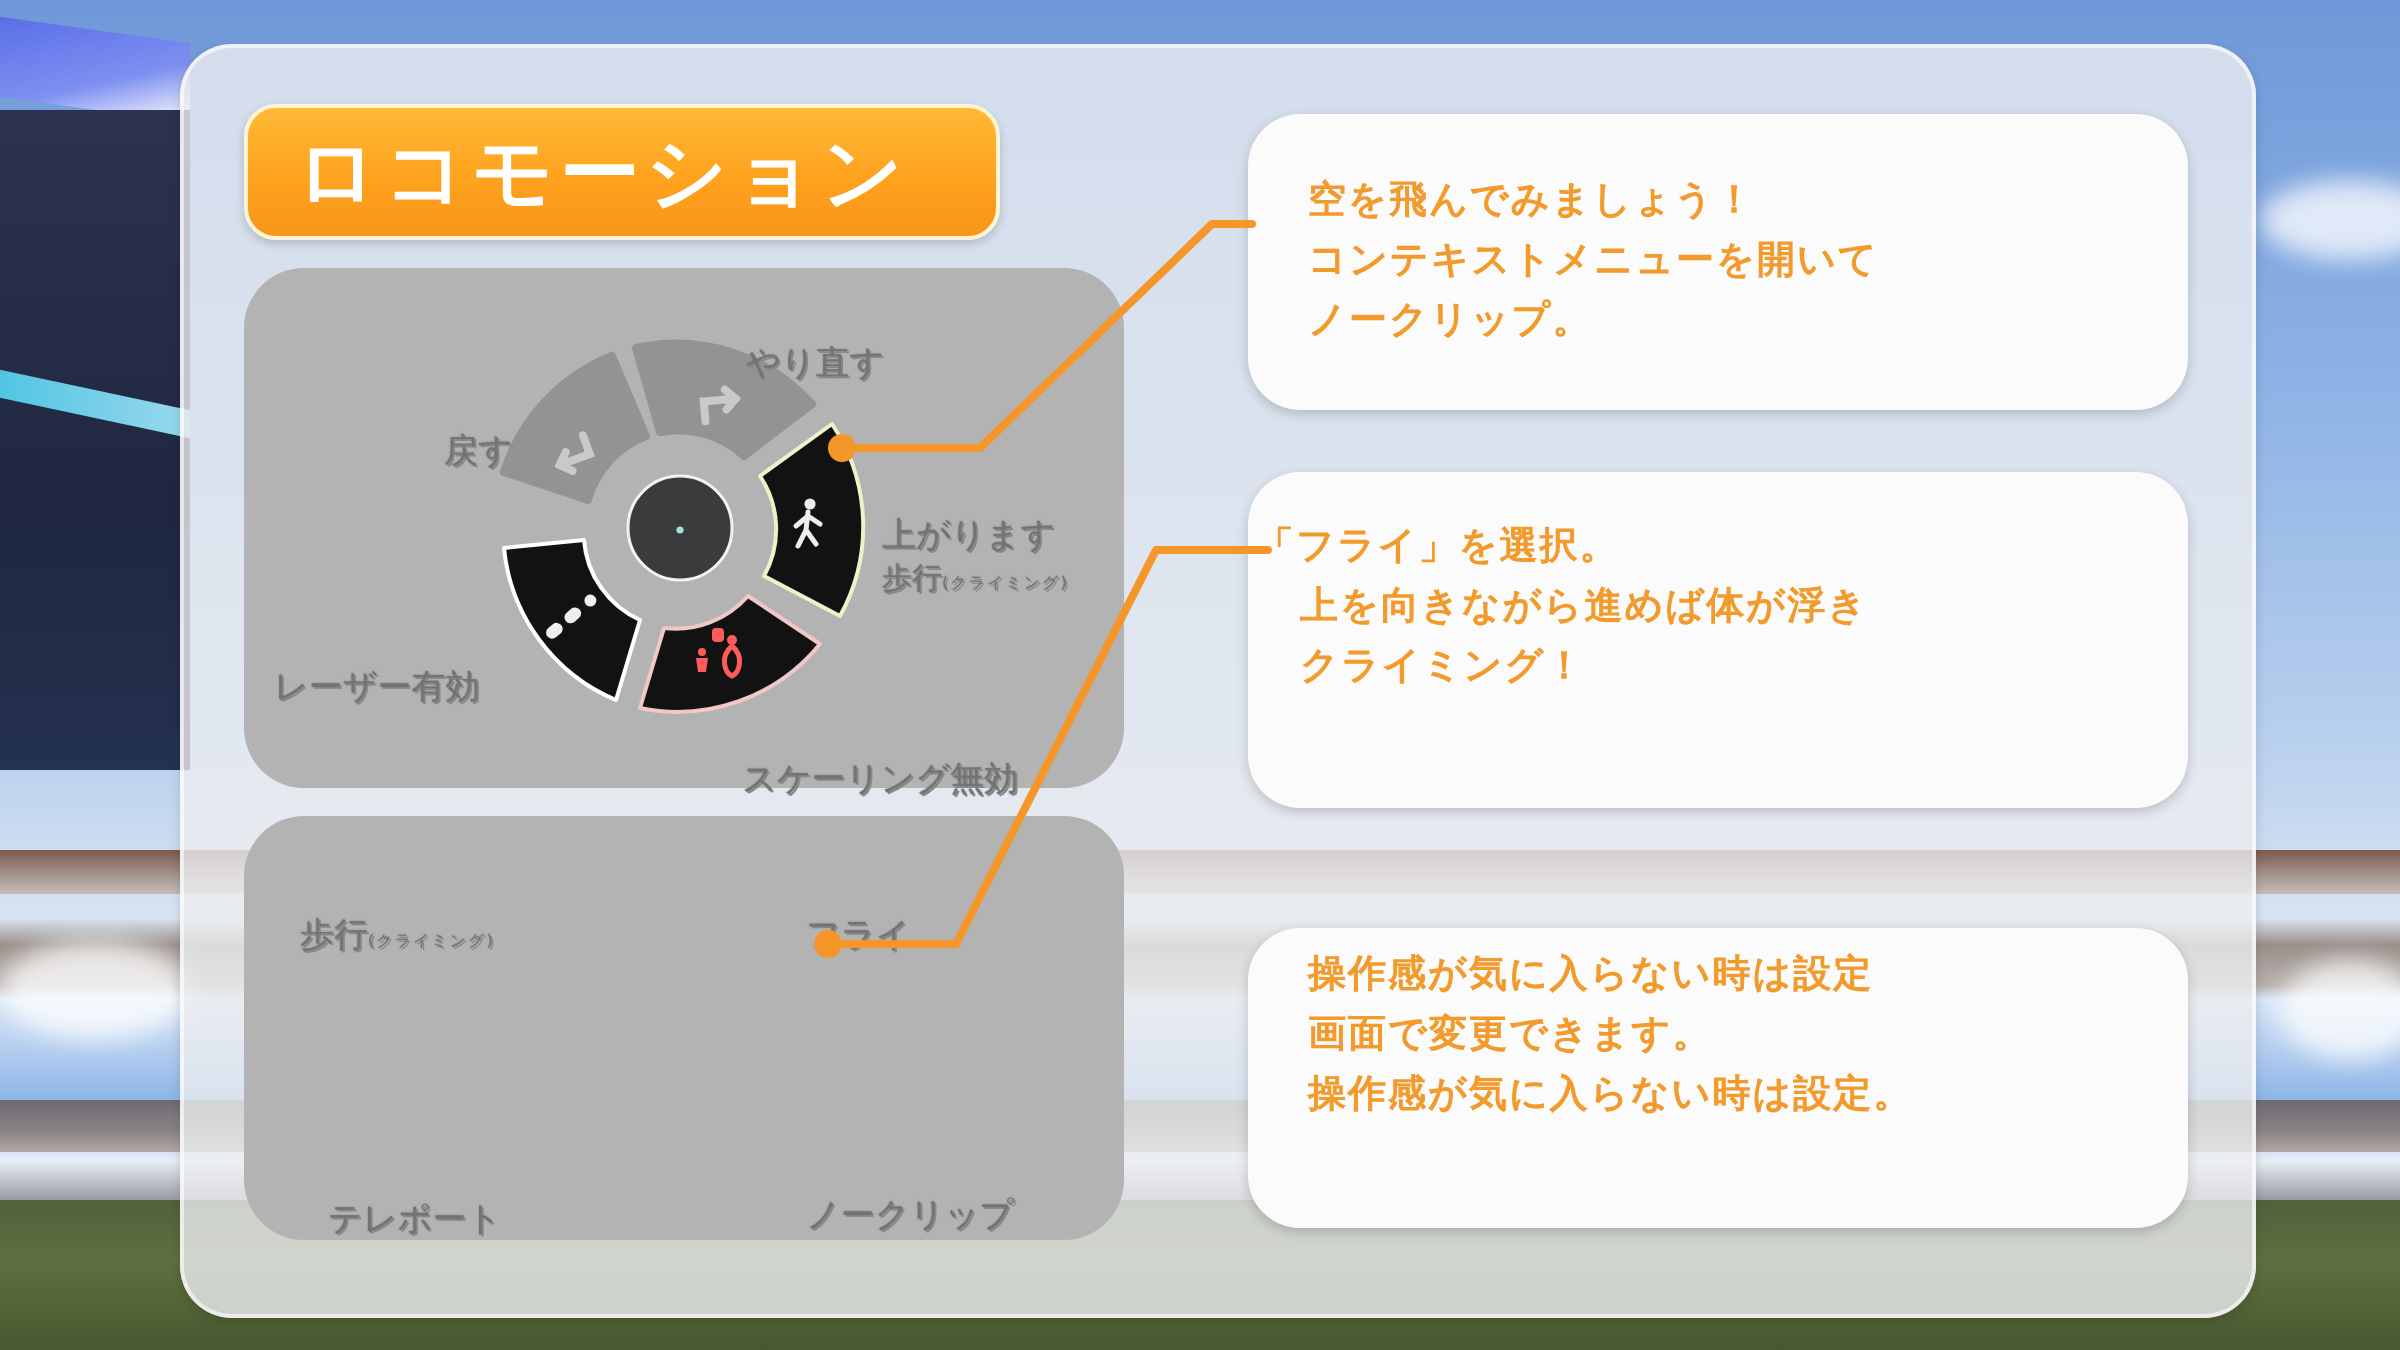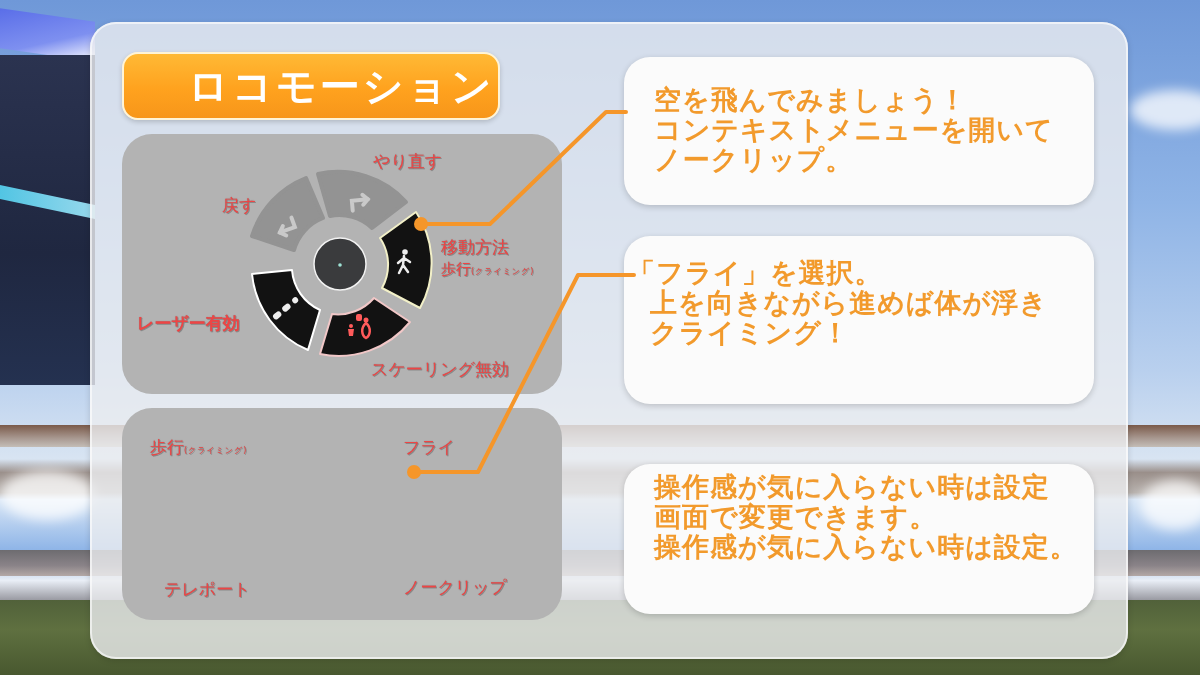--- a/index.html
+++ b/index.html
@@ -35,50 +35,50 @@
     position: absolute; left: 122px; top: 52px; width: 378px; height: 68px;
     border-radius: 16px;
     background: linear-gradient(180deg, #ffb935 0%, #ffa21e 55%, #f7961a 100%);
     border: 2px solid #fff4d6;
     box-shadow: 0 2px 5px rgba(0,0,0,0.18);
     display: flex; align-items: center; padding-left: 24px;
   }
   .title-badge span {
     color: #ffffff; font-weight: bold; font-size: 40px; letter-spacing: 3px;
     font-family: "DejaVu Sans", sans-serif;
-    margin-left: 40px;
   }
 
   .demo-panel {
     position: absolute; border-radius: 30px;
     background: #b3b3b3;
   }
   .demo-panel.top { left: 122px; top: 134px; width: 440px; height: 260px; }
   .demo-panel.bottom { left: 122px; top: 408px; width: 440px; height: 212px; }
 
   .lbl {
-    position: absolute; color: #ef4444; font-size: 17px; white-space: nowrap;
+    position: absolute; color: #737373; font-size: 17px; white-space: nowrap;
     text-shadow: 0 0 1px #7a7a7a, 1px 1px 0 #8a8a8a;
+    margin-top: 20px;
   }
   .lbl small { font-size: 8px; letter-spacing: 1px; }
   .lbl.sub { font-size: 15px; }
 
   .ring { position: absolute; overflow: visible; }
 
   .callout {
     position: absolute; left: 624px; width: 470px; border-radius: 26px;
     background: #fbfbfb;
     box-shadow: 0 2px 6px rgba(0,0,0,0.18);
     padding: 28px 0 0 30px;
   }
   .callout.c1 { top: 57px; height: 148px; }
   .callout.c2 { top: 236px; height: 168px; padding-top: 22px; padding-left: 0; }
   .callout.c3 { top: 464px; height: 150px; padding-top: 8px; padding-left: 30px; }
   .callout p {
-    color: #f29a2c; font-weight: bold; font-size: 27px; line-height: 30px;
+    color: #f29a2c; font-weight: bold; font-size: 19px; line-height: 30px;
     letter-spacing: 1px; white-space: nowrap;
   }
   .callout.c2 p.first { padding-left: 4px; }
   .callout.c2 p.rest { padding-left: 26px; }
 
   .connector { position: absolute; left: 0; top: 0; width: 1200px; height: 675px; pointer-events: none; }
 </style>
 </head>
 <body>
 
@@ -180,25 +180,25 @@
       <path d="M -12 -14 L 13 -14 L 4 12 Z" fill="#eeeeee"></path>
       <circle cx="0" cy="-8" r="2.6" fill="#121212"></circle>
       <path d="M -1 -4 L -3 4 L -9 10 M -3 4 L 1 10 M -1 -2 L 7 -6 M -1 -2 L -8 -3" stroke="#121212" stroke-width="2.5" stroke-linecap="round" fill="none"></path>
       <path d="M -3 4 L -10 11 M -3 4 L 0 11" stroke="#eeeeee" stroke-width="2.5" stroke-linecap="round" fill="none"></path>
     </g>
   </g>
 </svg>
 
 <div class="lbl" style="left:222px;top:194px;">戻す</div>
 <div class="lbl" style="left:373px;top:150px;">やり直す</div>
-<div class="lbl" style="left:441px;top:236px;">移動方法</div>
+<div class="lbl" style="left:441px;top:236px;">上がります</div>
 <div class="lbl sub" style="left:441px;top:260px;">
   <span>歩行</span><small>(クライミング)</small>
 </div>
-<div class="lbl" style="left:137px;top:312px;font-weight:bold;">レーザー有効</div>
+<div class="lbl" style="left:137px;top:312px;">レーザー有効</div>
 <div class="lbl" style="left:371px;top:358px;">スケーリング無効</div>
 
 <div class="demo-panel bottom" style="z-index:-0;"></div>
 
 <div class="lbl" style="left:150px;top:436px;">
   <span>歩行</span><small>(クライミング)</small>
 </div>
 <div class="lbl" style="left:403px;top:436px;">フライ</div>
 <div class="lbl" style="left:164px;top:578px;">テレポート</div>
 <div class="lbl" style="left:403px;top:576px;">ノークリップ</div>

